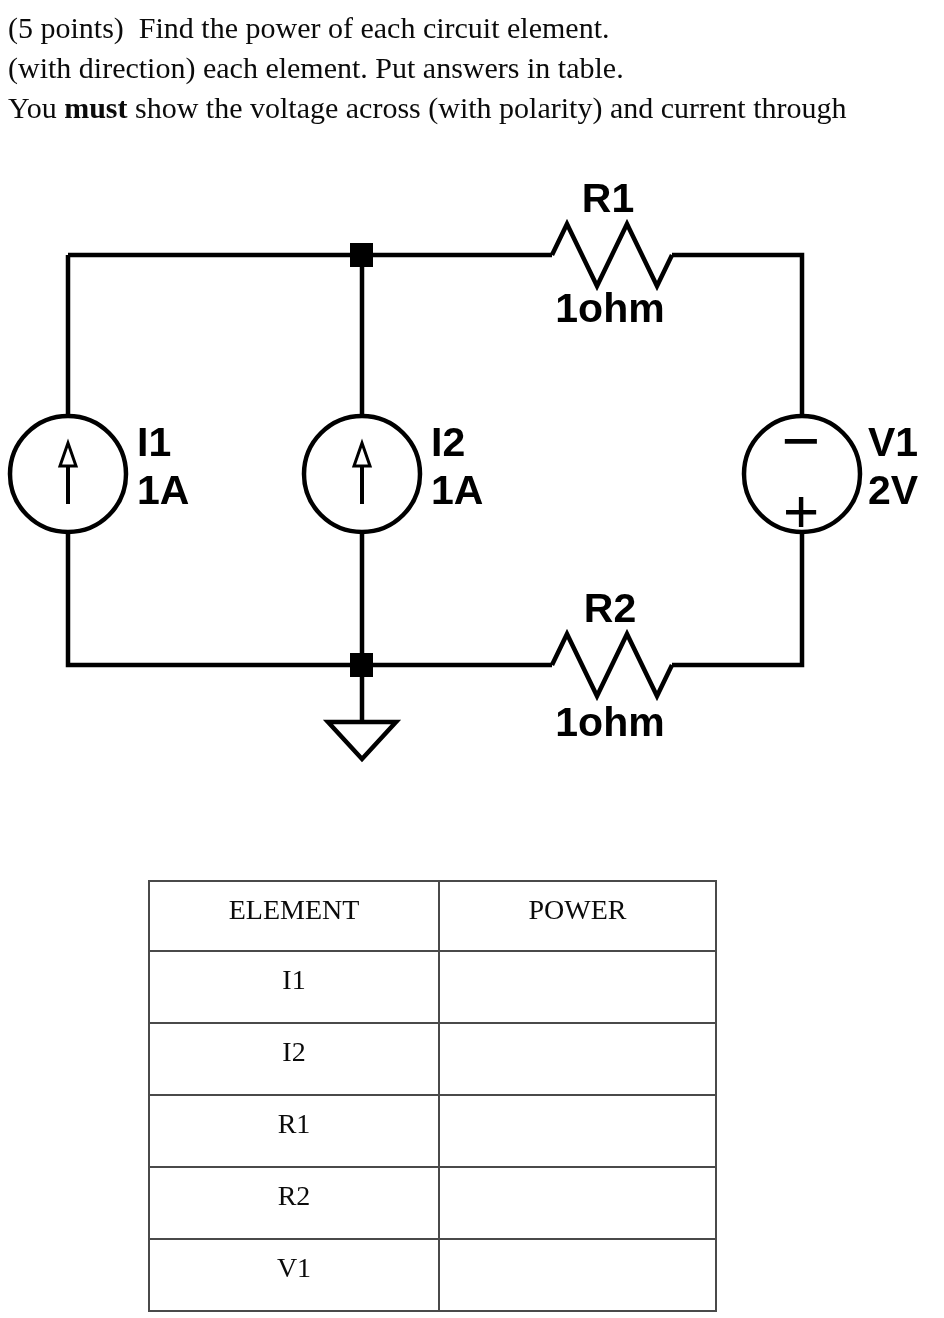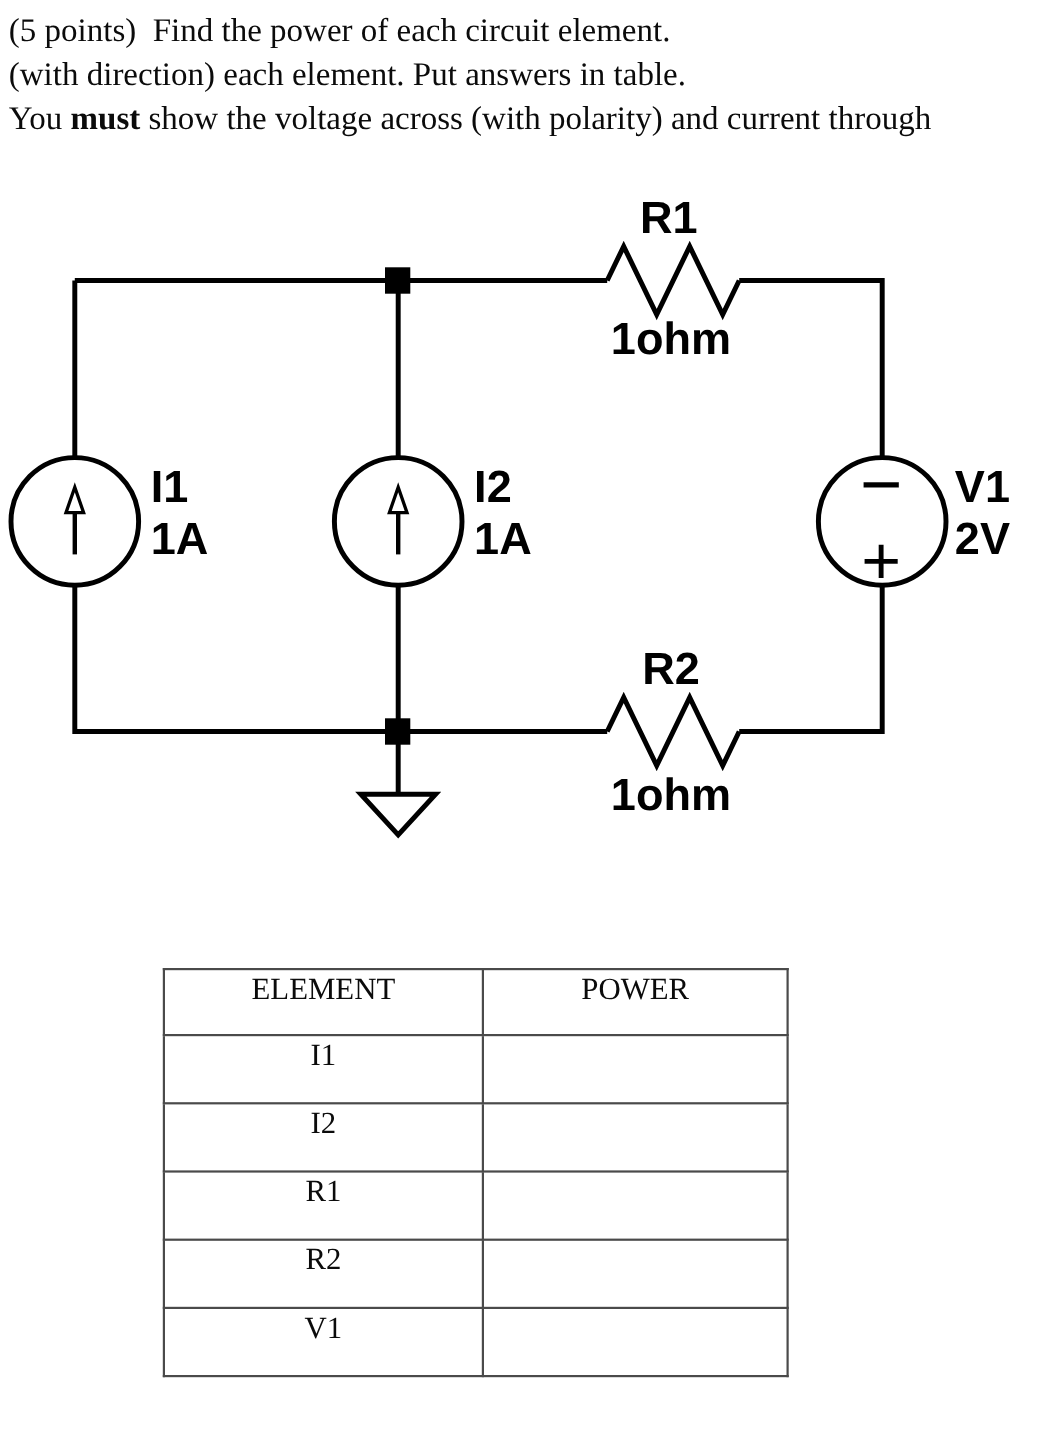--- a/index.html
+++ b/index.html
@@ -16,21 +16,21 @@
           font-size:41px;line-height:48px;white-space:nowrap;color:#000;}
   .centered{transform:translateX(-50%);}
   .sign{position:absolute;transform:translate(-50%,-50%);font-family:"Liberation Sans",sans-serif;
         font-weight:normal;color:#000;line-height:1;}
   .sign.minus{font-size:66px;}
   .sign.plus{font-size:62px;}
   
   table.answers{position:absolute;left:148px;top:880px;border-collapse:collapse;
                 table-layout:fixed;font-family:"Liberation Serif",serif;font-size:28px;color:#0b0b0b;}
   table.answers td,table.answers th{border:2px solid #4a4a4a;text-align:center;vertical-align:top;
-                padding:2px 0 0 0;font-weight:normal;}
+                padding:12px 0 0 0;font-weight:normal;}
   table.answers th{height:56px;}
   table.answers td{height:58px;}
   .col-el{width:290px;}
   .col-pw{width:277px;}
 </style>
 </head>
 <body>
 
 <div class="page">
 

